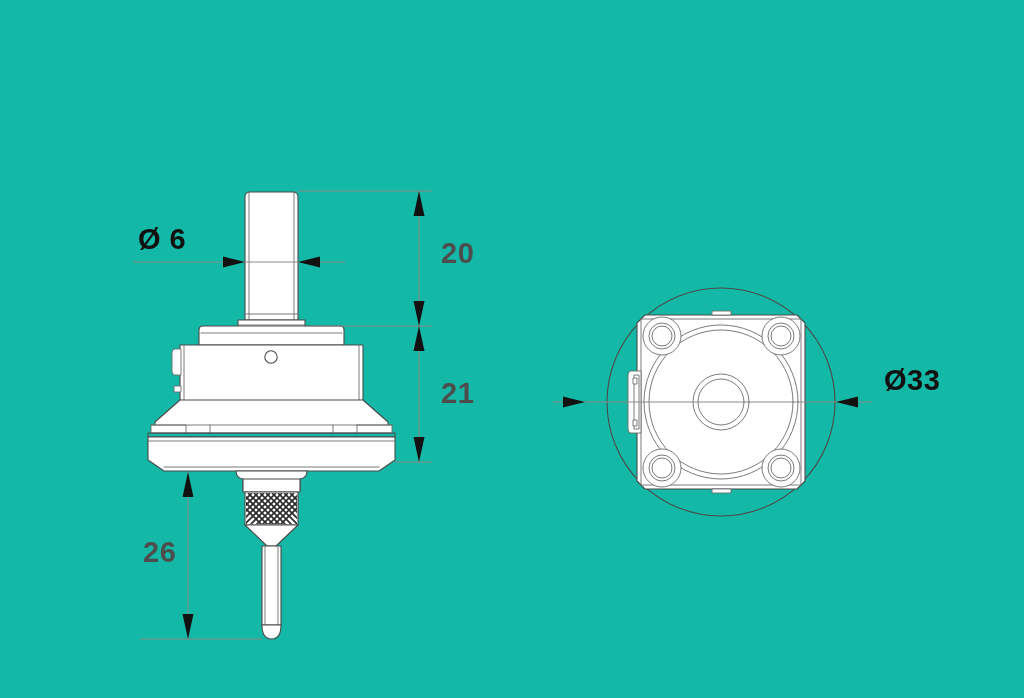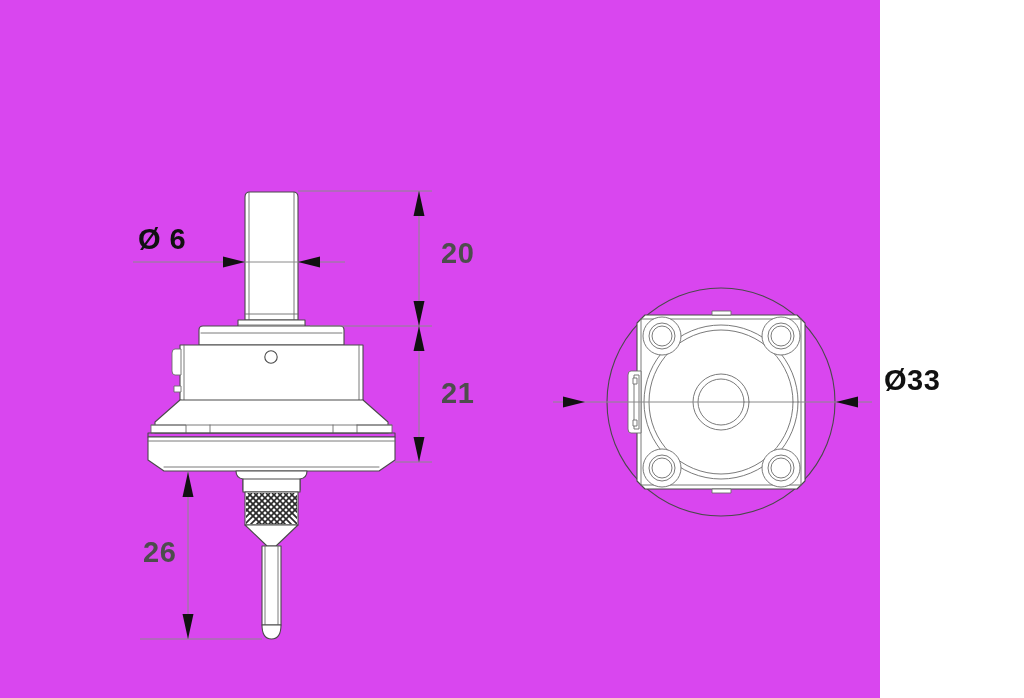--- a/index.html
+++ b/index.html
@@ -8,23 +8,23 @@
     background: #ffffff;
   }
   body {
     width: 1024px;
     height: 698px;
     font-family: "Liberation Sans", sans-serif;
     overflow: hidden;
   }
   #drawing-root {
     position: relative;
-    width: 880px;
+    width: 1024px;
     height: 698px;
-    background: #d946ef;
+    background: #14b8a6;
   }
   svg#technical-drawing {
     display: block;
     width: 1024px;
     height: 698px;
   }
   .part-line {
     fill: none;
     stroke: #4a4a4a;
     stroke-width: 1.1;

